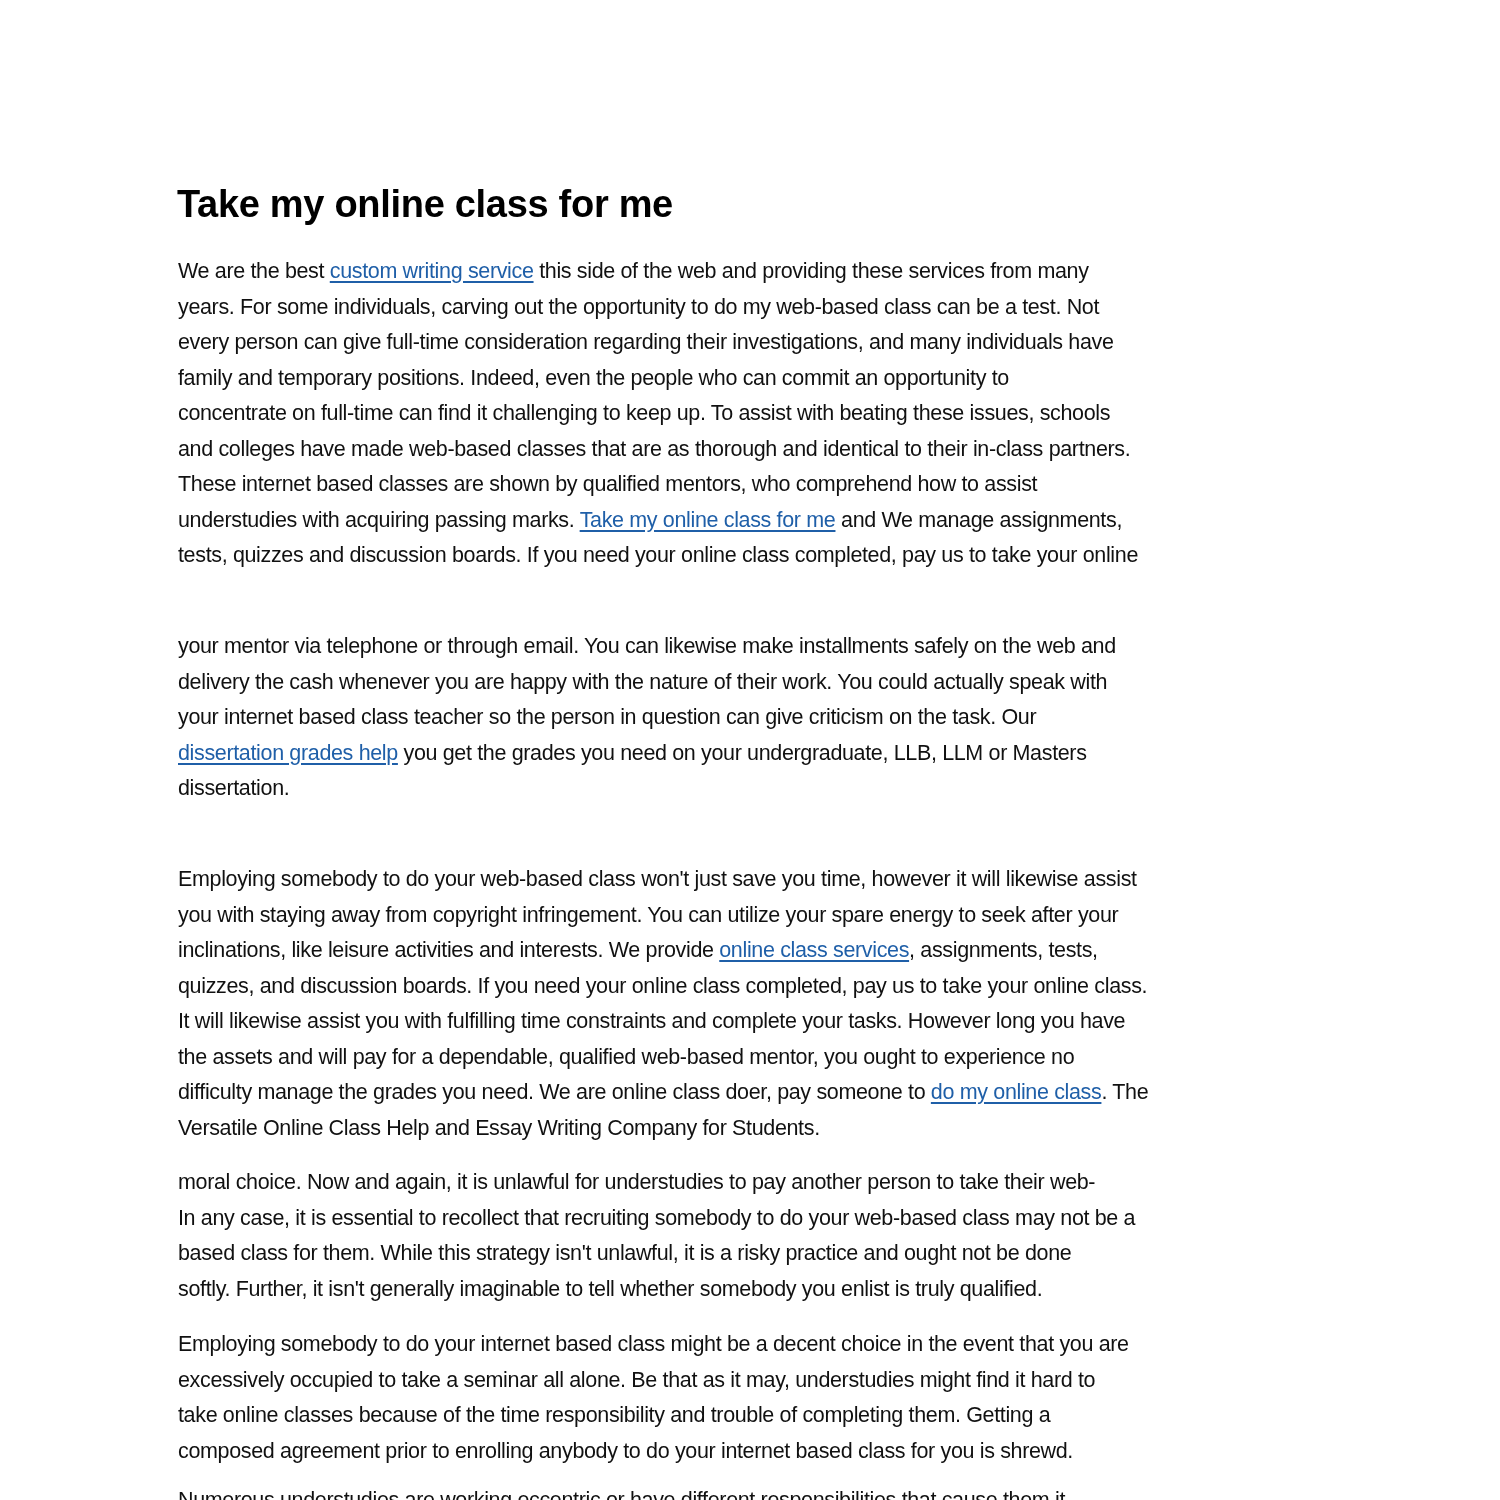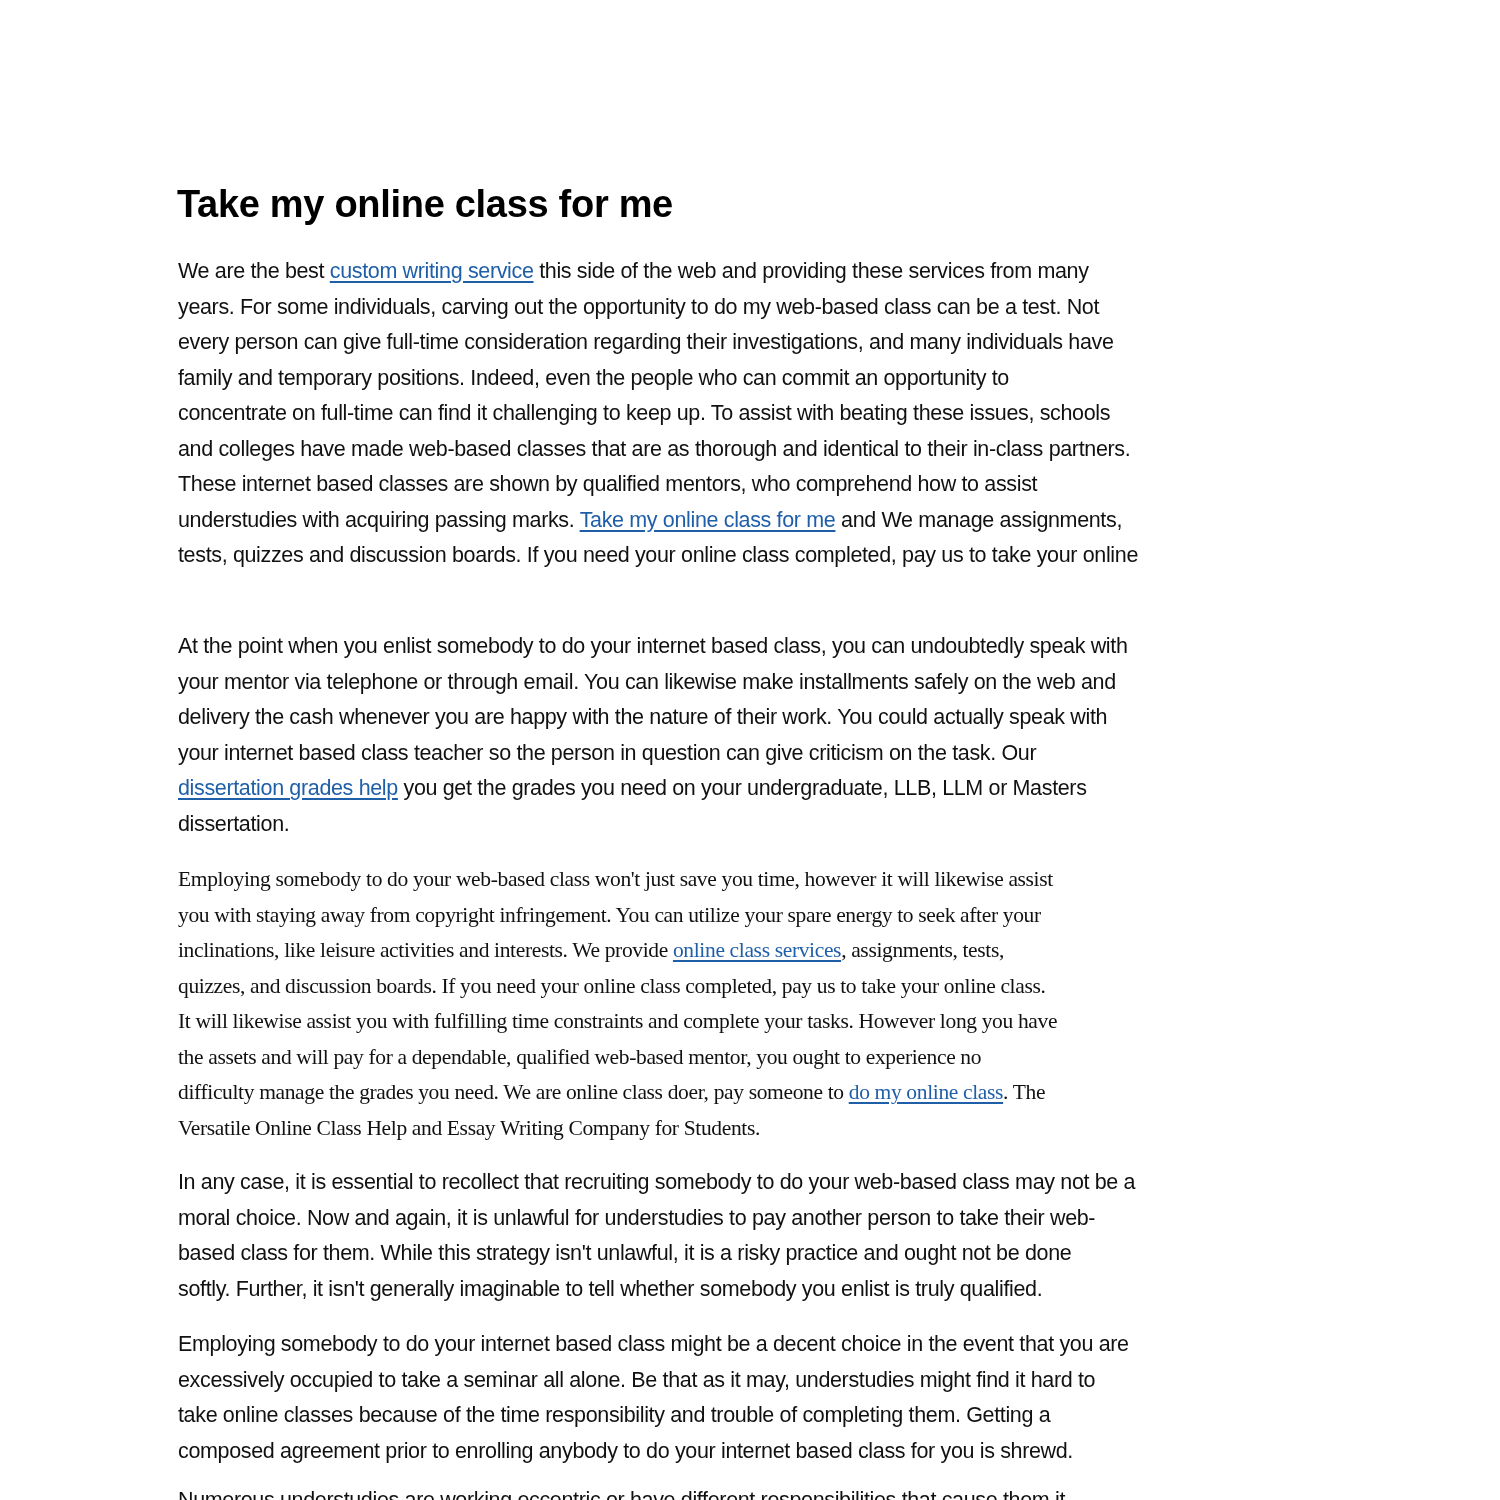--- a/index.html
+++ b/index.html
@@ -35,40 +35,39 @@
         <span class="line"><span>years. For some individuals, carving out the opportunity to do my web-based class can be a test. Not</span></span>
         <span class="line"><span>every person can give full-time consideration regarding their investigations, and many individuals have</span></span>
         <span class="line"><span>family and temporary positions. Indeed, even the people who can commit an opportunity to</span></span>
         <span class="line"><span>concentrate on full-time can find it challenging to keep up. To assist with beating these issues, schools</span></span>
         <span class="line"><span>and colleges have made web-based classes that are as thorough and identical to their in-class partners.</span></span>
         <span class="line"><span>These internet based classes are shown by qualified mentors, who comprehend how to assist</span></span>
         <span class="line"><span>understudies with acquiring passing marks. </span><a class="link" href="#">Take my online class for me</a><span> and We manage assignments,</span></span>
         <span class="line"><span>tests, quizzes and discussion boards. If you need your online class completed, pay us to take your online</span></span>
       </p>
       <p class="para" style="top: 628px;">
-        <span class="line"><span>At the point when you enlist somebody to do your internet based class, you can undoubtedly speak with</span></span>
         <span class="line"><span>your mentor via telephone or through email. You can likewise make installments safely on the web and</span></span>
         <span class="line"><span>delivery the cash whenever you are happy with the nature of their work. You could actually speak with</span></span>
         <span class="line"><span>your internet based class teacher so the person in question can give criticism on the task. Our</span></span>
         <span class="line"><a class="link" href="#">dissertation grades help</a><span> you get the grades you need on your undergraduate, LLB, LLM or Masters</span></span>
         <span class="line"><span>dissertation.</span></span>
       </p>
-      <p class="para" style="top: 861px; font-family: Liberation Serif, serif;">
+      <p class="para" style="top: 861px;">
         <span class="line"><span>Employing somebody to do your web-based class won't just save you time, however it will likewise assist</span></span>
         <span class="line"><span>you with staying away from copyright infringement. You can utilize your spare energy to seek after your</span></span>
         <span class="line"><span>inclinations, like leisure activities and interests. We provide </span><a class="link" href="#">online class services</a><span>, assignments, tests,</span></span>
         <span class="line"><span>quizzes, and discussion boards. If you need your online class completed, pay us to take your online class.</span></span>
         <span class="line"><span>It will likewise assist you with fulfilling time constraints and complete your tasks. However long you have</span></span>
         <span class="line"><span>the assets and will pay for a dependable, qualified web-based mentor, you ought to experience no</span></span>
         <span class="line"><span>difficulty manage the grades you need. We are online class doer, pay someone to </span><a class="link" href="#">do my online class</a><span>. The</span></span>
         <span class="line"><span>Versatile Online Class Help and Essay Writing Company for Students.</span></span>
       </p>
       <p class="para" style="top: 1164px;">
+        <span class="line"><span>moral choice. Now and again, it is unlawful for understudies to pay another person to take their web-</span></span>
         <span class="line"><span>In any case, it is essential to recollect that recruiting somebody to do your web-based class may not be a</span></span>
-        <span class="line"><span>moral choice. Now and again, it is unlawful for understudies to pay another person to take their web-</span></span>
         <span class="line"><span>based class for them. While this strategy isn't unlawful, it is a risky practice and ought not be done</span></span>
         <span class="line"><span>softly. Further, it isn't generally imaginable to tell whether somebody you enlist is truly qualified.</span></span>
       </p>
       <p class="para" style="top: 1326px;">
         <span class="line"><span>Employing somebody to do your internet based class might be a decent choice in the event that you are</span></span>
         <span class="line"><span>excessively occupied to take a seminar all alone. Be that as it may, understudies might find it hard to</span></span>
         <span class="line"><span>take online classes because of the time responsibility and trouble of completing them. Getting a</span></span>
         <span class="line"><span>composed agreement prior to enrolling anybody to do your internet based class for you is shrewd.</span></span>
       </p>
       <p class="para" style="top: 1482px;">

